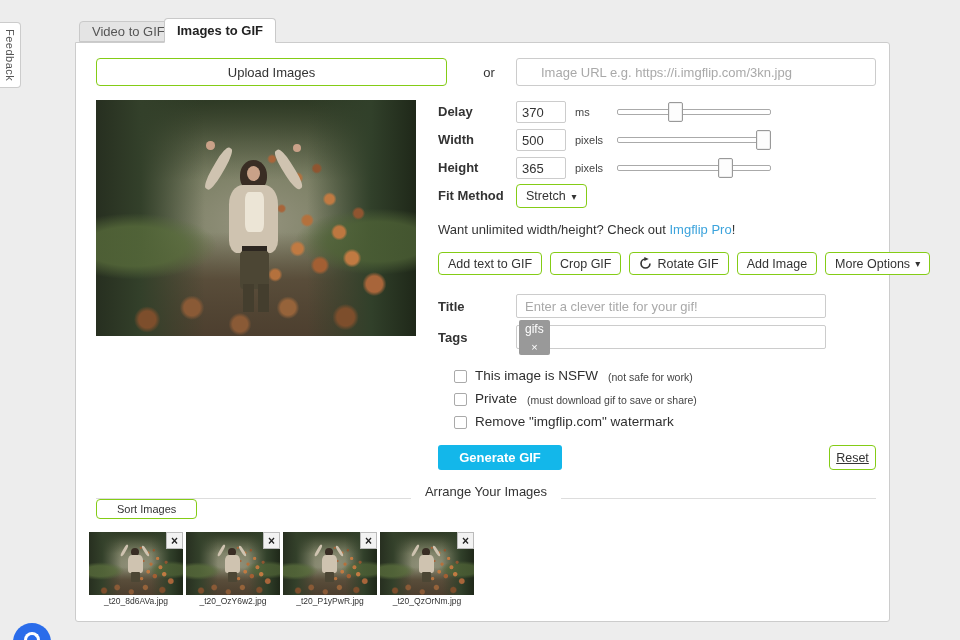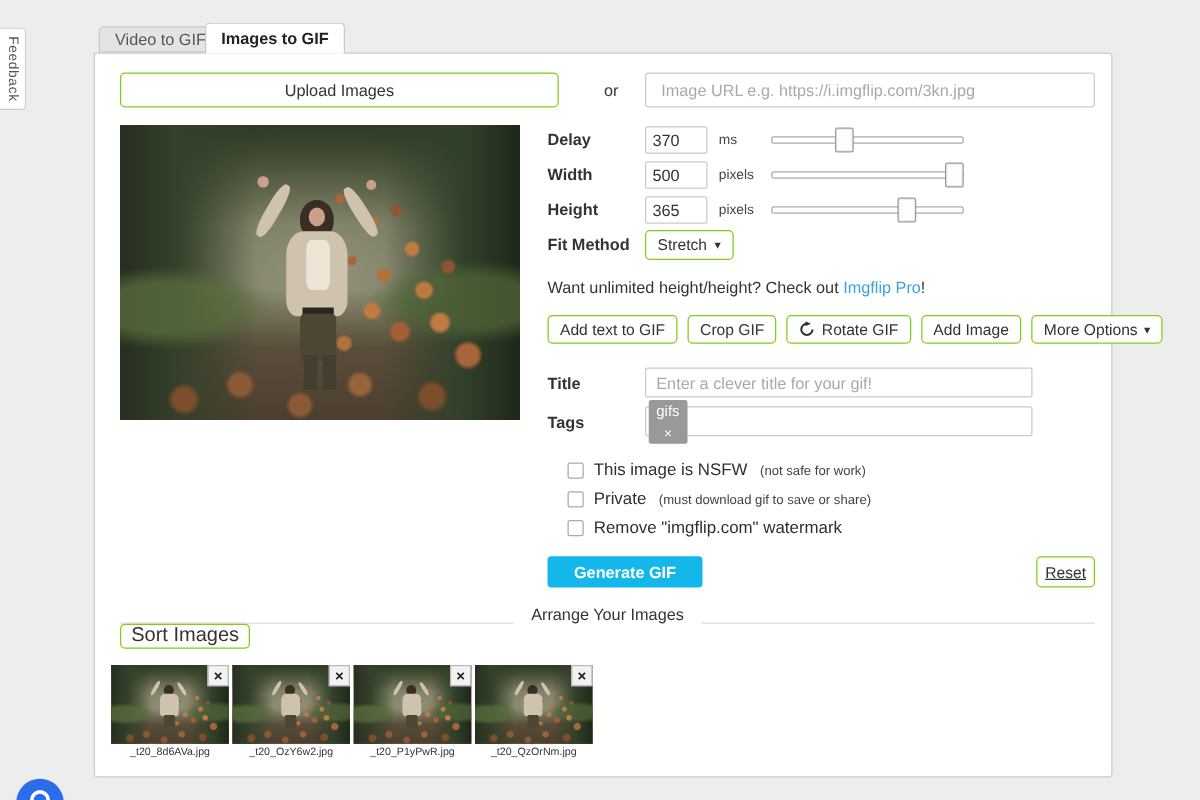--- a/index.html
+++ b/index.html
@@ -29,21 +29,21 @@
   
   .panel { position:absolute; left:75px; top:42px; width:815px; height:580px; background:#fff;
     border:1px solid #ccc; border-radius:0 3px 3px 3px; }
 
   .btn { display:inline-flex; align-items:center; justify-content:center; background:#fff;
     border:1px solid #84cc16; border-radius:4px; color:#333; cursor:pointer; font-size:12.5px; }
 
   .upload-btn { position:absolute; left:20px; top:15px; width:351px; height:28px; font-size:13px; }
   .or-label { position:absolute; left:393px; top:22px; width:40px; text-align:center; color:#333; }
   .url-input { position:absolute; left:440px; top:15px; width:360px; height:28px;
-    border:1px solid #ccc; border-radius:3px; padding:0 12px; font-size:13px; color:#8b5cf6; }
+    border:1px solid #ccc; border-radius:3px; padding:0 24px; font-size:13px; color:#8b5cf6; }
   .url-input::placeholder, .title-input::placeholder { color:#a9a9a9; }
 
   
   .photo { position:relative; overflow:hidden;
     background:
       radial-gradient(circle at 55% 25%, #a8653a 0 1.1%, rgba(0,0,0,0) 2%),
       radial-gradient(circle at 63% 33%, #b4713d 0 1.4%, rgba(0,0,0,0) 2.3%),
       radial-gradient(circle at 69% 29%, #8f5530 0 1.2%, rgba(0,0,0,0) 2%),
       radial-gradient(circle at 73% 42%, #c07a42 0 1.6%, rgba(0,0,0,0) 2.6%),
       radial-gradient(circle at 66% 51%, #b4713d 0 1.8%, rgba(0,0,0,0) 2.8%),
@@ -124,21 +124,21 @@
 
   .generate-btn { position:absolute; left:362px; top:402px; width:124px; height:25px;
     border:none; border-radius:3px; color:#fff; font-weight:bold; font-size:13px; cursor:pointer;text-align:center; }
   .reset-btn { position:absolute; left:753px; top:402px; width:47px; height:25px;text-decoration:underline; }
 
   .arrange-row { position:absolute; left:20px; top:440px; width:780px; height:16px;
     display:flex; align-items:flex-end; gap:14px; }
   .arrange-row .line { flex:1; height:1px; background:#ddd; }
   .arrange-title { font-size:13px; color:#333; white-space:nowrap; }
 
-  .sort-btn { position:absolute; left:20px; top:456px; height:20px; padding:0 8px; font-size:16px; }
+  .sort-btn { position:absolute; left:20px; top:456px; height:20px; padding:0 20px; font-size:11px; }
 
   .thumb { position:absolute; top:489px; width:94px; height:63px; cursor:grab; }
   .thumb .photo { width:100%; height:100%; }
   .thumb-x { position:absolute; top:0; right:0; width:17px; height:17px; background:#f2f2f2;
     border:1px solid #bbb; display:flex; align-items:center; justify-content:center;
     font-size:12px; font-weight:bold; color:#222; cursor:pointer; z-index:2; }
   .thumb-name { position:absolute; top:553px; width:94px; text-align:center;
     font-size:8.5px; color:#333; }
 </style>
 </head>
@@ -202,21 +202,21 @@
       <div class="sl-thumb" style="left: calc(73% - 10.95px);"></div>
     </div>
 
     <span class="ctl-label" style="top:145px">Fit Method</span>
     <button class="btn fit-select">
       <span>Stretch</span>
       <span class="caret">▾</span>
     </button>
 
     <div class="pro-note">
-      <span>Want unlimited height/height? Check out </span><a class="pro-link" id="pro-link" style="color: rgb(59, 163, 220);">Imgflip Pro</a><span>!</span>
+      <span>Want unlimited width/height? Check out </span><a class="pro-link" id="pro-link" style="color: rgb(59, 163, 220);">Imgflip Pro</a><span>!</span>
     </div>
 
     <div class="action-row">
       <button class="btn">Add text to GIF</button>
       <button class="btn">Crop GIF</button>
       <button class="btn">
         <svg width="13" height="13" viewBox="0 0 16 16">
           <path d="M13.5 8 A5.5 5.5 0 1 1 8 2.5" fill="none" stroke="#333" stroke-width="2"></path>
           <path d="M6.5 0 L12 2.5 L6.5 5 Z" fill="#333"></path>
         </svg>

